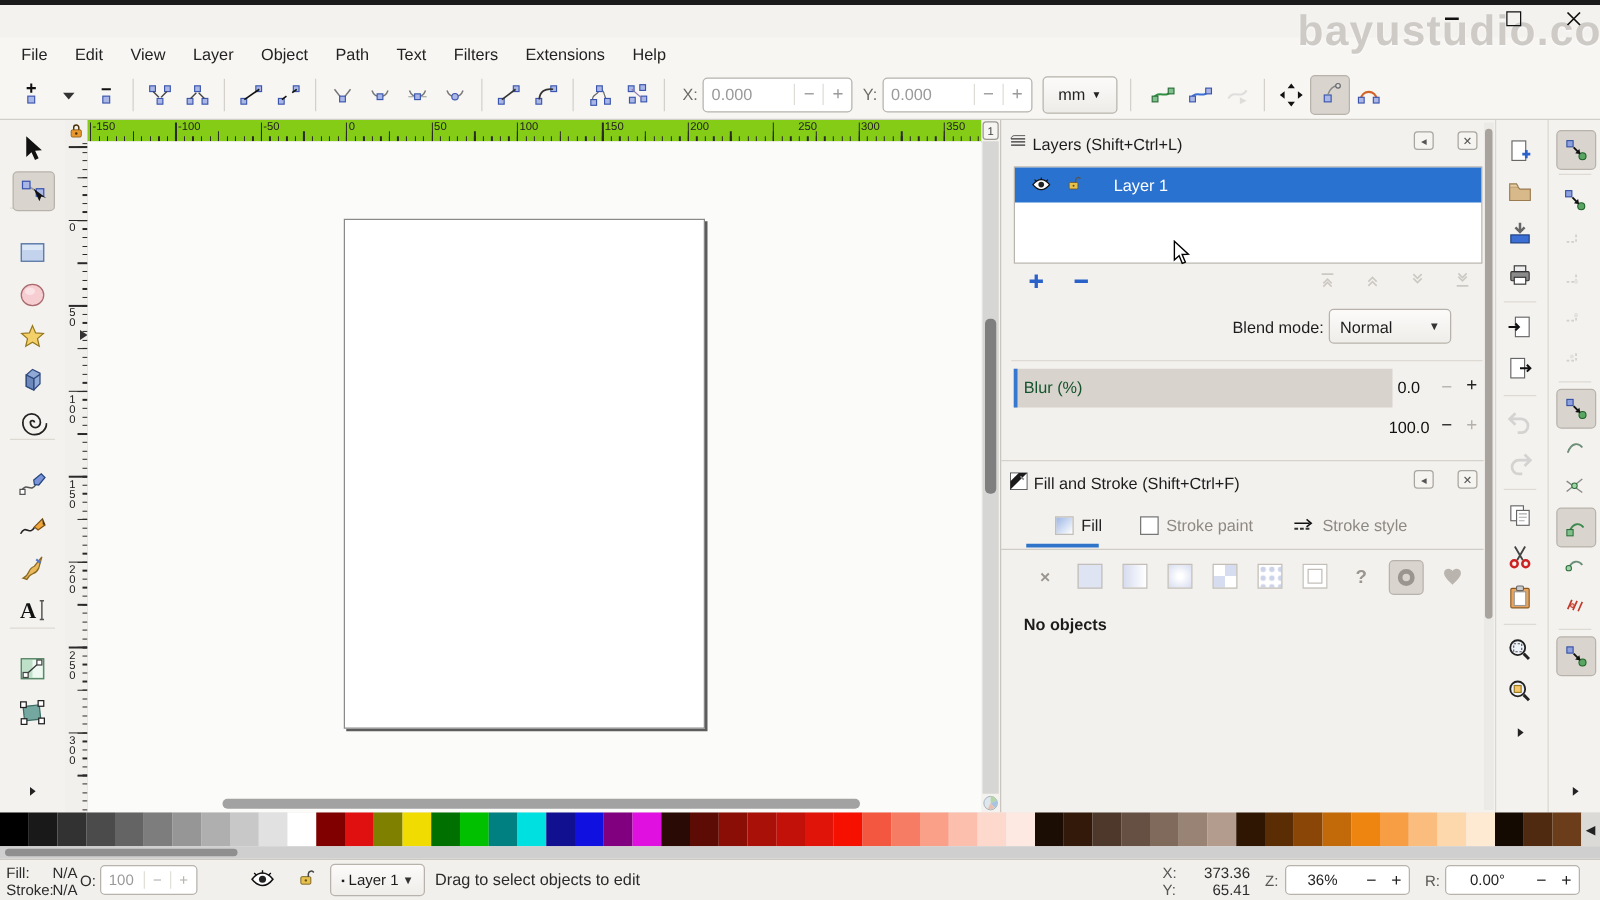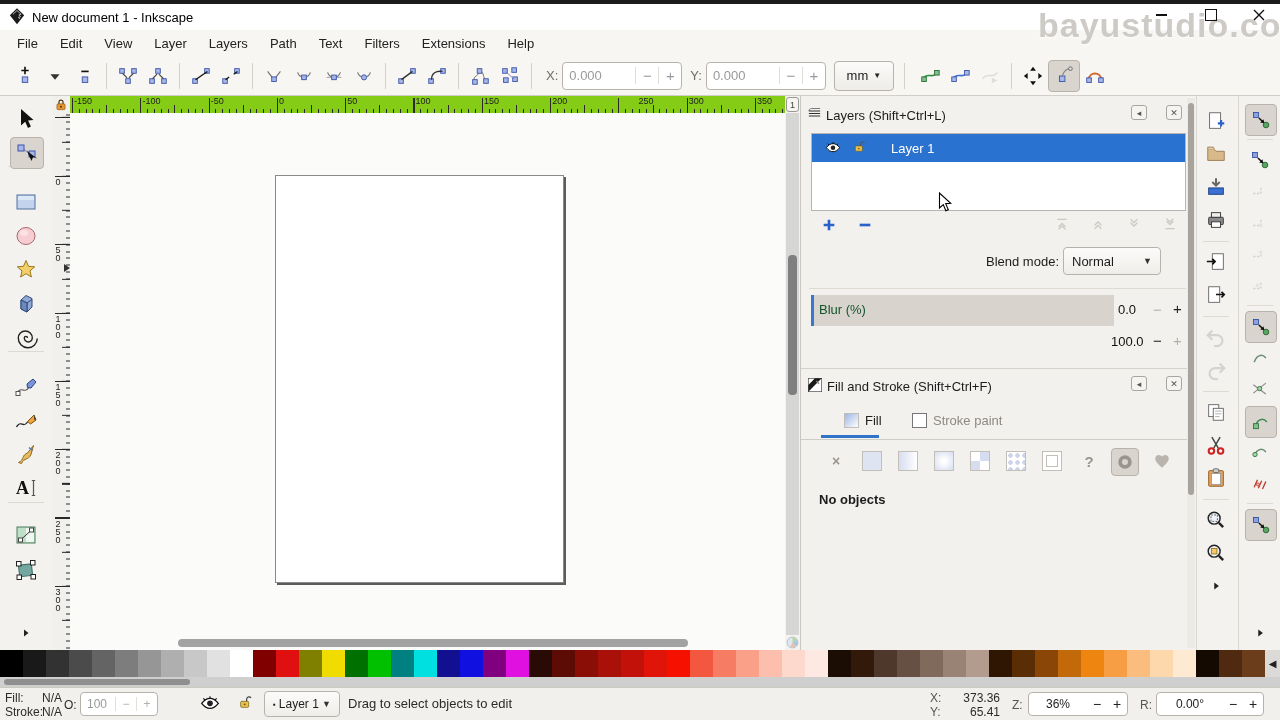--- a/index.html
+++ b/index.html
@@ -92,48 +92,39 @@
   .sbspin{position:absolute;background:#fff;border:1px solid #b7b3ac;border-radius:4px;height:24px;display:flex;align-items:center;box-sizing:border-box;}
   .watermark{position:absolute;left:1038px;top:6px;z-index:50;font-size:34px;font-weight:bold;color:rgba(203,200,196,.95);
              letter-spacing:1px;text-shadow:0 1px 2px rgba(255,255,255,.8);}
 </style>
 </head>
 <body>
 
 <div id="app">
   <div class="topstrip"></div>
 
-  <div class="titlebar">
-    <span class="abs" style="left:8px;top:3px">
-      <svg width="18" height="18" viewBox="0 0 24 24">
-          <path d="M12 1.5l9.5 9.5-9.5 12-9.5-12z" fill="#1a1a1a"></path>
-          <path d="M6.5 9.8l5.5-5.2 5.5 5.2-3 .8 2.2 2.4-2.8.7 1.8 2.3" stroke="#fff" stroke-width=".9" fill="none"></path>
-        </svg>
-    </span>
-    <span class="title">New document 1 - Inkscape</span>
-  </div>
   <div class="winbtn" style="left:1146px">
       <div style="width:11px;height:1.5px;background:#111"></div>
     </div>
   <div class="winbtn" style="left:1196px">
       <div style="width:10px;height:10px;border:1.5px solid #111"></div>
     </div>
   <div class="winbtn" style="left:1244px">
       <svg width="12" height="12" viewBox="0 0 12 12">
         <path d="M1 1l10 10M11 1L1 11" stroke="#111" stroke-width="1.4"></path>
       </svg>
     </div>
   <div class="watermark">bayustudio.com</div>
 
   <div class="menubar" id="menubar">
       <span>File</span>
       <span>Edit</span>
       <span>View</span>
       <span>Layer</span>
-      <span>Layers</span>
+      <span>Object</span>
       <span>Path</span>
       <span>Text</span>
       <span>Filters</span>
       <span>Extensions</span>
       <span>Help</span>
     </div>
 
   <div class="toolcontrols" id="nodebar">
       <div class="tbtn">
         <svg width="22" height="22" viewBox="0 0 24 24">
@@ -569,20 +560,27 @@
 
     <div id="fstabs" class="abs" style="left:0;top:306px;width:386px;height:37px;border-bottom:1px solid #cfccc6">
         <div style="position: absolute; left: 20px; top: 33px; width: 58px; height: 3px; background: rgb(47, 116, 201);"></div>
         <div class="tab" style="left: 24px; width: 58px;">
           <span class="psq" style="width:15px;height:15px;background:linear-gradient(135deg,#9db7e6,#fff)"></span>
           <span style="color:#222">Fill</span>
         </div>
         <div class="tab" style="left: 92px; width: 106px;">
           <span class="psq" style="width:15px;height:15px;background:#fff;border-color:#777"></span>
           <span style="color:#8d8982">Stroke paint</span>
+        </div>
+        <div class="tab" style="left: 214px; width: 120px;">
+          <svg width="18" height="14" viewBox="0 0 24 18">
+            <path d="M2 13h4M8 13h4M14 13h4" stroke="#333" stroke-width="2"></path>
+            <path d="M2 7h16M15 3l5 4-5 4" stroke="#111" fill="none" stroke-width="1.6"></path>
+          </svg>
+          <span style="color:#8d8982">Stroke style</span>
         </div>
       </div>
     <div id="paintrow" class="abs" style="left:0;top:352px;width:386px;height:30px">
         <div class="paintbtn" style="left: 22px;">
           <span style="color:#9a968f;font-weight:bold;font-size:14px">×</span>
         </div>
         <div class="paintbtn" style="left: 58px;">
           <span class="psq" style="background:#dfe4f2"></span>
         </div>
         <div class="paintbtn" style="left: 94px;">

